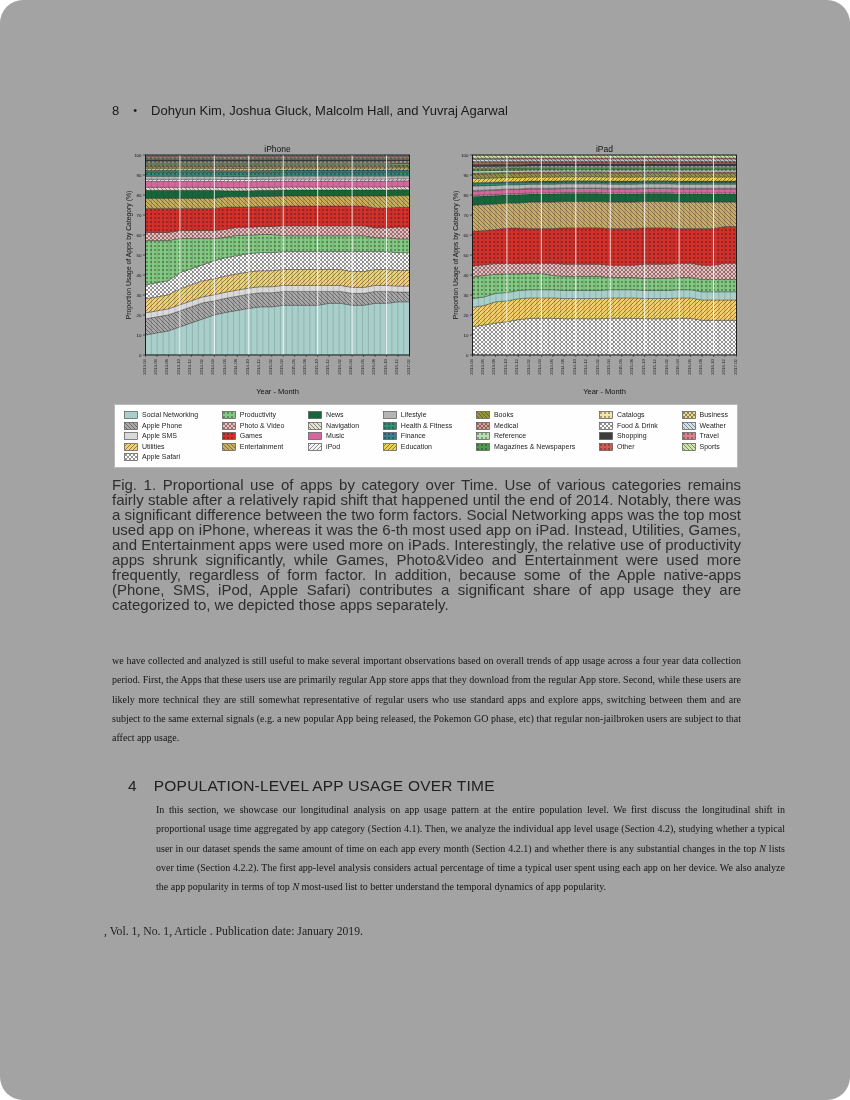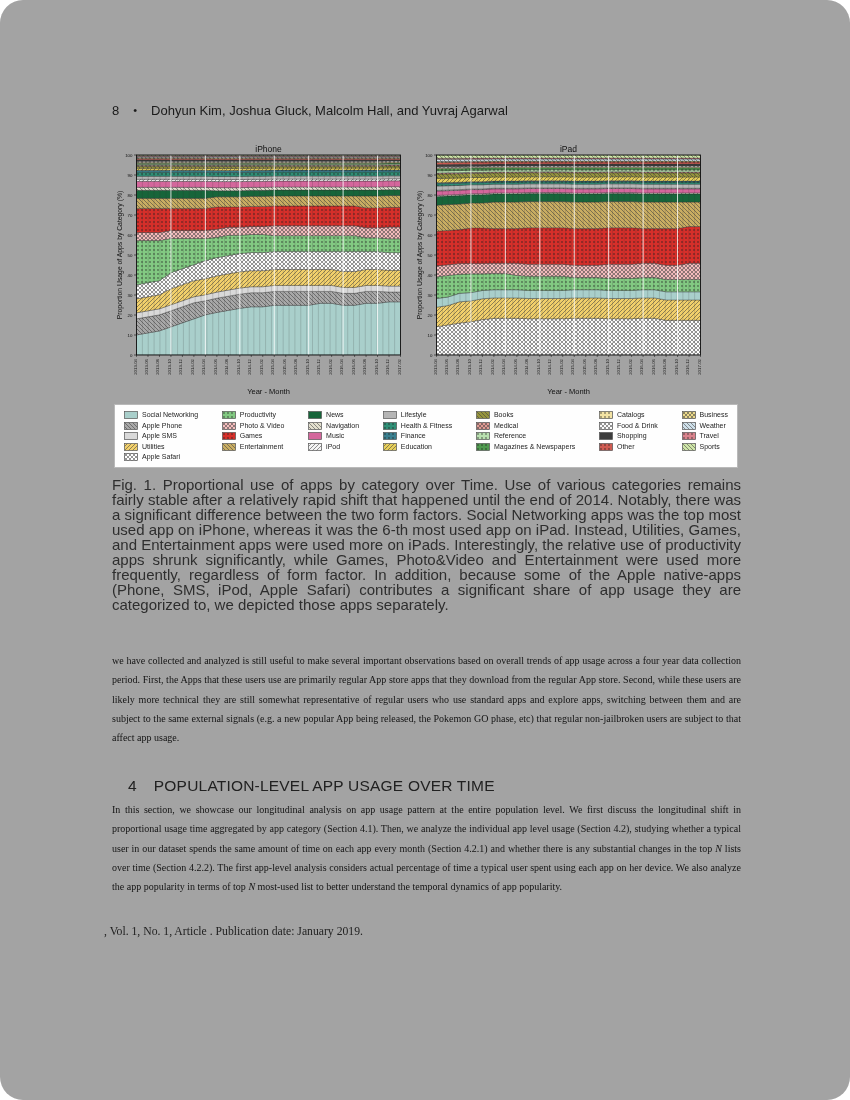--- a/index.html
+++ b/index.html
@@ -3,36 +3,36 @@
 <meta charset="utf-8">
 <style>
   html,body{margin:0;padding:0;background:#ffffff;}
   .page{position:relative;width:850px;height:1100px;background:#a3a3a3;overflow:hidden;
         font-family:"Liberation Serif",serif;border-radius:23px;}
   .hdr{position:absolute;left:112px;top:103px;width:630px;
        font-family:"Liberation Sans",sans-serif;font-size:13px;color:#1b1b1b;}
   .hdr .pgnum{margin-right:14px;}
   .hdr .blt{margin-right:14px;font-size:11px;position:relative;top:-1px;}
   .chart{position:absolute;top:144px;width:300px;height:258px;}
-  #chart-iphone{left:116px;}
-  #chart-ipad{left:416px;}
+  #chart-iphone{left:125px;}
+  #chart-ipad{left:452px;}
   .legendbox{position:absolute;left:114px;top:404px;width:624px;box-sizing:border-box;
        border:1px solid #b9b9b9;background:#fefefe;padding:6px 9px 6px 9px;
        display:flex;justify-content:space-between;align-items:flex-start;
        font-family:"Liberation Sans",sans-serif;}
   .leg-col{display:flex;flex-direction:column;gap:2.5px;}
   .leg-item{display:flex;align-items:center;gap:4px;}
   .leg-item span{font-size:7px;color:#1d1d1d;white-space:nowrap;line-height:8px;}
   .caption{position:absolute;left:112px;top:477px;width:629px;
        font-family:"Liberation Sans",sans-serif;font-size:15px;line-height:15px;
        text-align:justify;color:#2e2e2e;}
   .body-p{position:absolute;left:112px;width:629px;font-size:10px;line-height:19.3px;
        text-align:justify;color:#141414;}
   #p1{top:641px;}
-  #p2{top:790px;}
+  #p2{top:790px;margin-left:44px;}
   .sec-h{position:absolute;left:112px;top:761px;margin:16px;
        font-family:"Liberation Sans",sans-serif;font-size:15.5px;font-weight:400;
        color:#212121;letter-spacing:0.2px;}
   .sec-h .num{margin-right:17px;}
   .mathit{font-style:italic;}
   .footer{position:absolute;left:104px;top:925px;font-size:11.7px;color:#222222;}
 </style>
 </head>
 <body>
 

